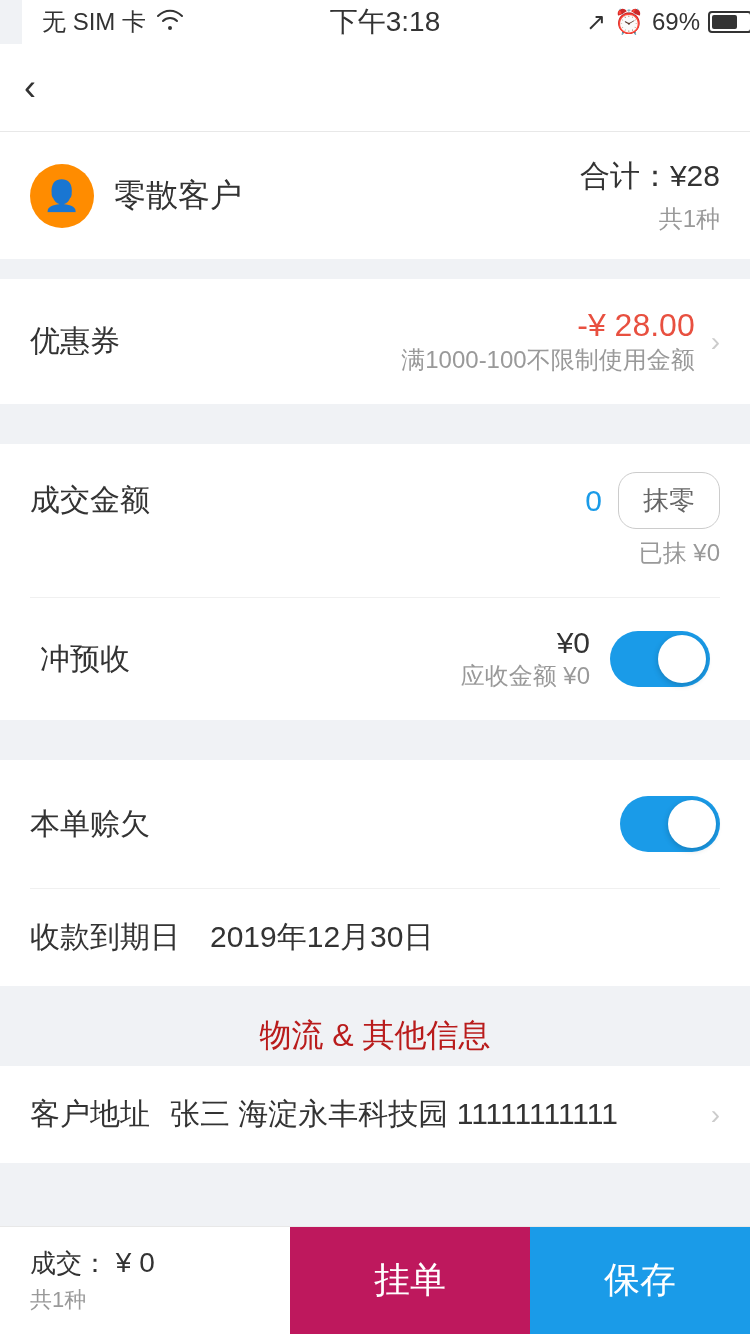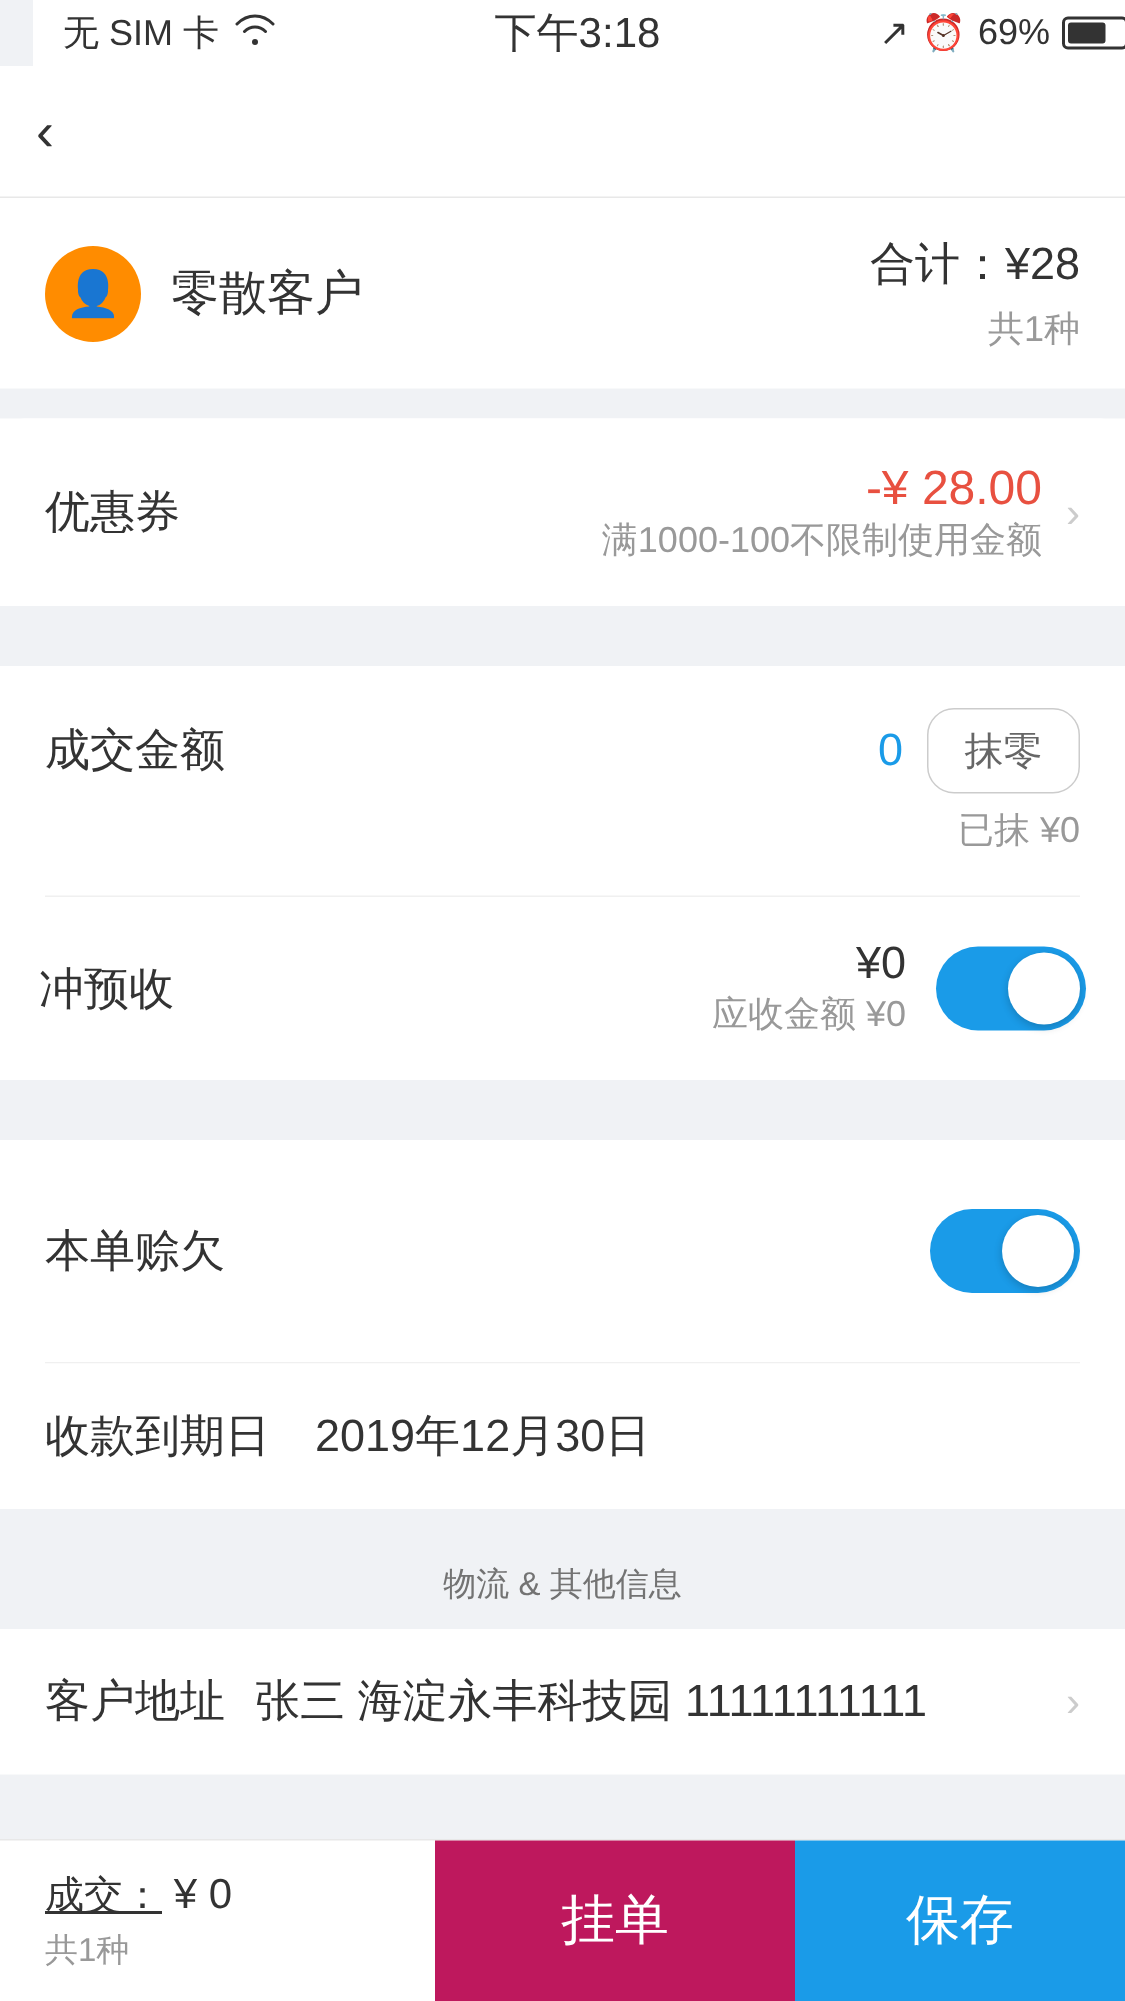--- a/index.html
+++ b/index.html
@@ -154,51 +154,51 @@
     .deal-amount-top {
       display: flex; align-items: center; justify-content: space-between;
     }
     .deal-amount-sub {
       text-align: right; font-size: 24px; color: #999; margin-top: 8px;
     }
 
     
     .prepay-row {
       background: #fff;
-      padding: 28px 26px;
+      padding: 28px 40px;
       display: flex; align-items: center; justify-content: space-between;
     }
     .prepay-right { display: flex; align-items: center; gap: 20px; }
     .prepay-values { text-align: right; }
 
     
     .section-gap { height: 20px; background: #f0f2f5; }
 
     
     .credit-row {
       background: #fff;
-      padding: 46px 30px;
+      padding: 36px 30px;
       display: flex; align-items: center; justify-content: space-between;
     }
 
     
     .due-date-row {
       background: #fff;
       padding: 28px 30px;
       display: flex; align-items: center;
       gap: 30px;
     }
 
     
     .logistics-divider {
       background: #f0f2f5;
       height: 60px;
       display: flex; align-items: center; justify-content: center;
     }
-    .logistics-label { font-size: 22px; color: #737373; }
+    .logistics-label { font-size: 32px; color: #b91c1c; }
 
     
     .address-row {
       background: #fff;
       padding: 28px 30px;
       display: flex; align-items: center; justify-content: space-between;
     }
     .address-left { display: flex; gap: 20px; align-items: flex-start; }
     .address-label { font-size: 30px; color: #333; white-space: nowrap; }
     .address-value { font-size: 30px; color: #333; }
@@ -211,21 +211,21 @@
       height: 108px;
       background: #fff;
       display: flex;
       align-items: center;
       border-top: 1px solid #e8e8e8;
     }
     .bottom-info {
       flex: 1;
       padding: 0 30px;
     }
-    .bottom-deal-label { font-size: 26px; color: #333; text-decoration: underline; }
+    .bottom-deal-label { font-size: 26px; color: #333; }
     .bottom-deal-amount { font-size: 28px; color: #333; font-weight: 500; }
     .bottom-count { font-size: 22px; color: #999; margin-top: 4px; }
     .btn-pending {
       width: 240px; height: 108px;
       background: #be185d;
       color: #fff;
       font-size: 36px;
       border: none;
       cursor: pointer;
       display: flex; align-items: center; justify-content: center;

